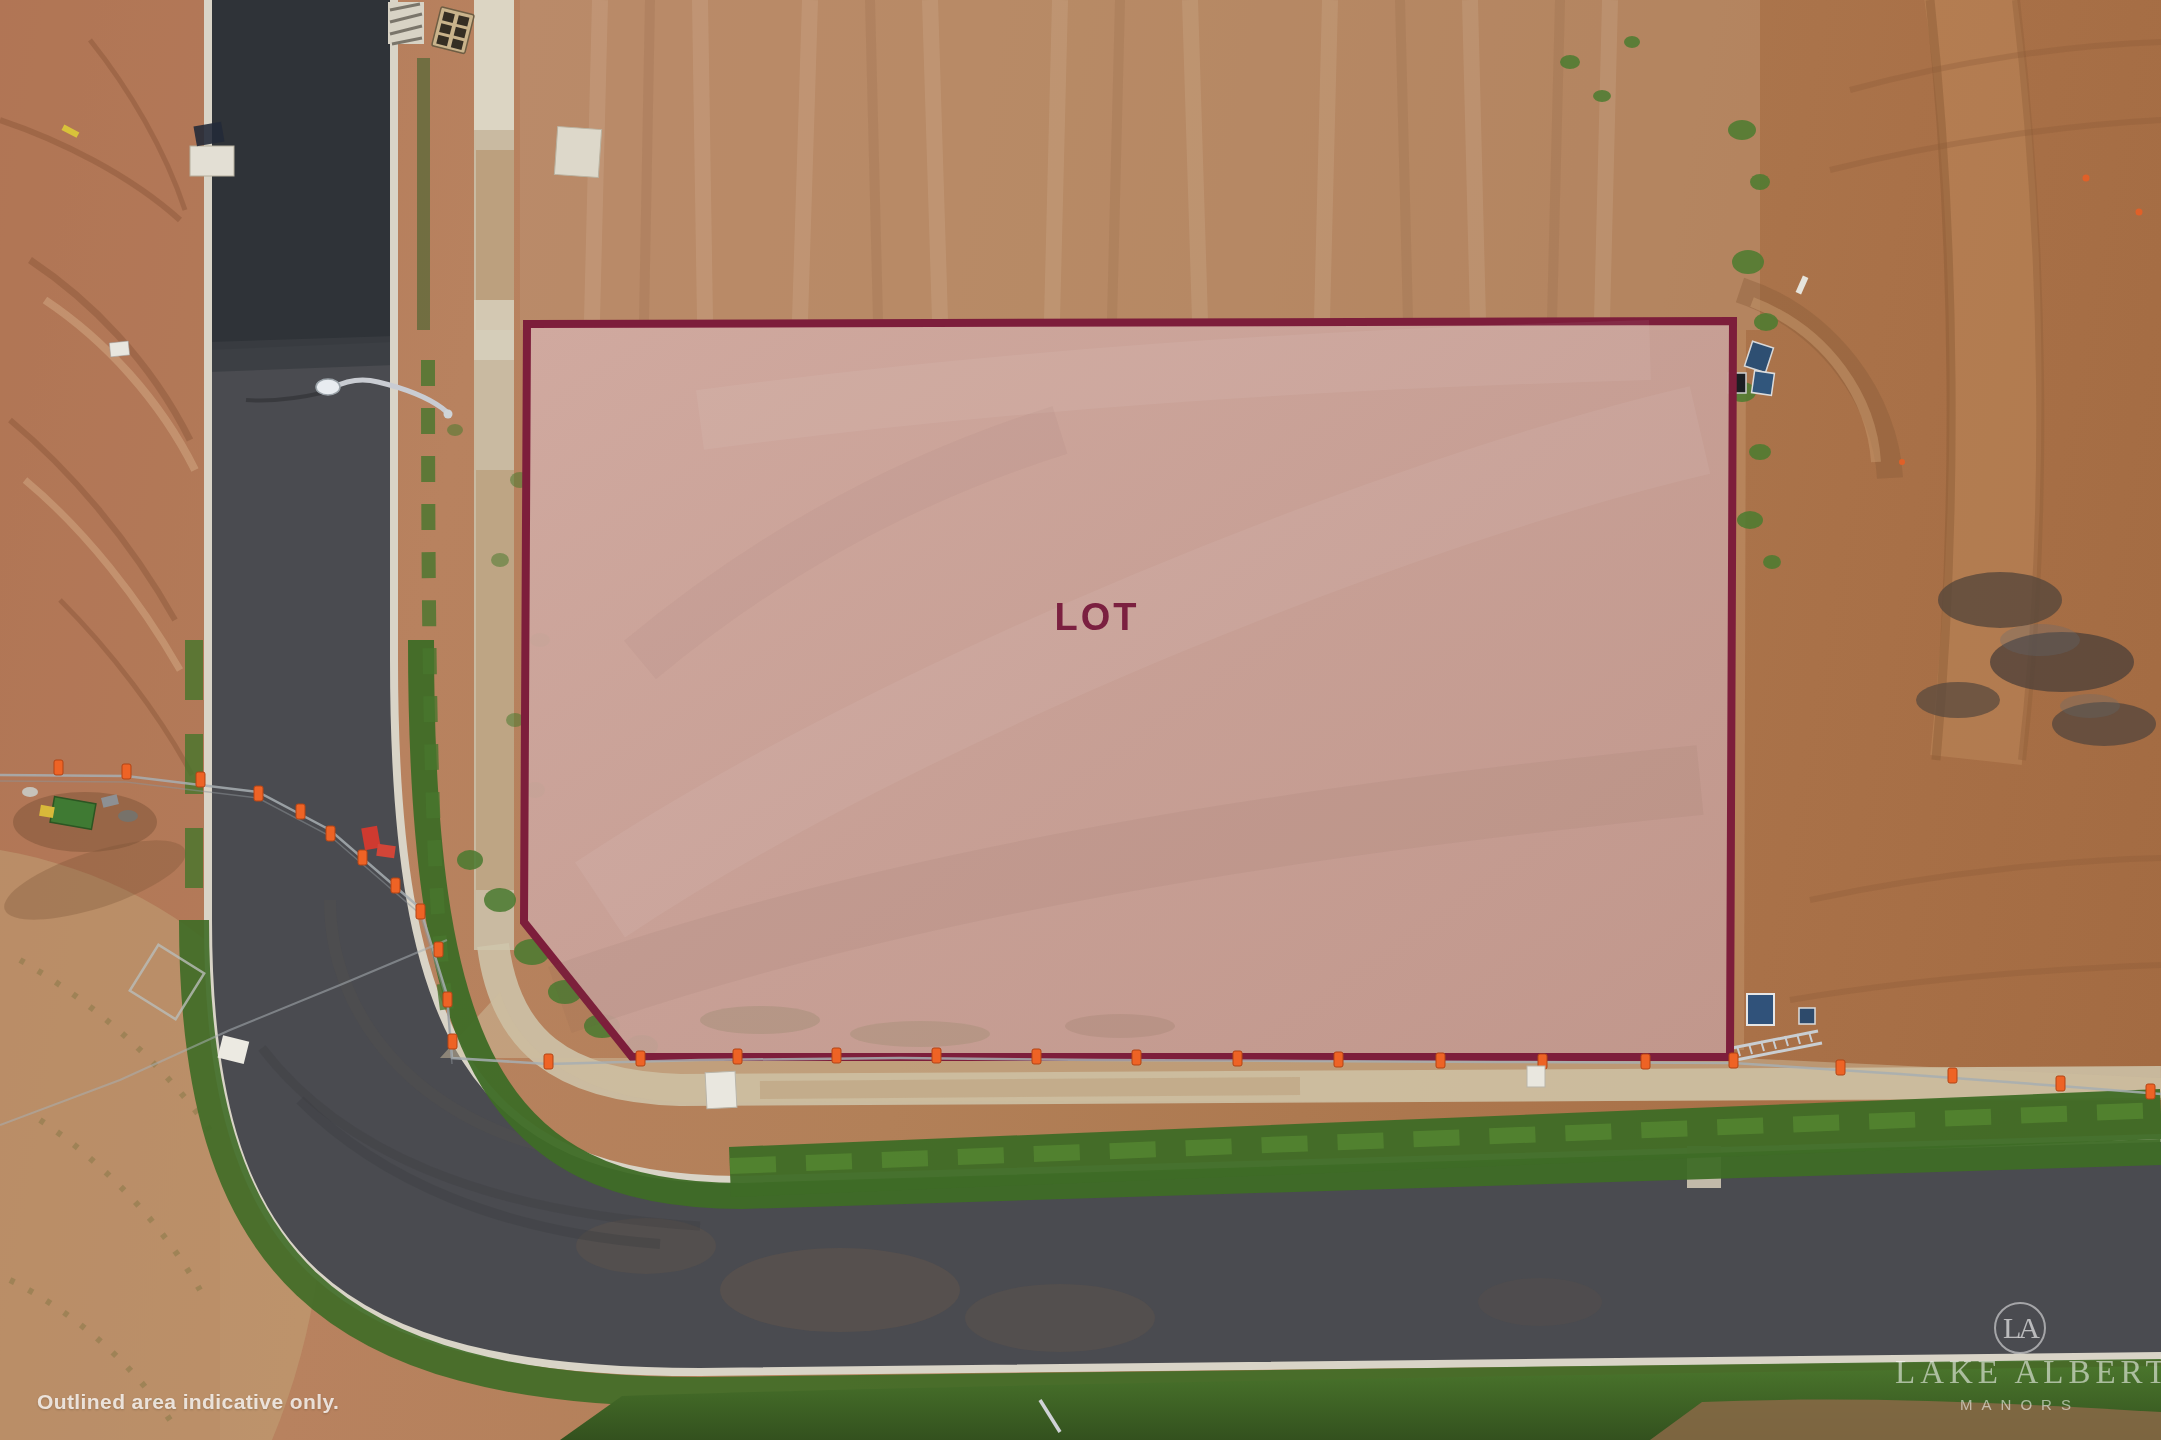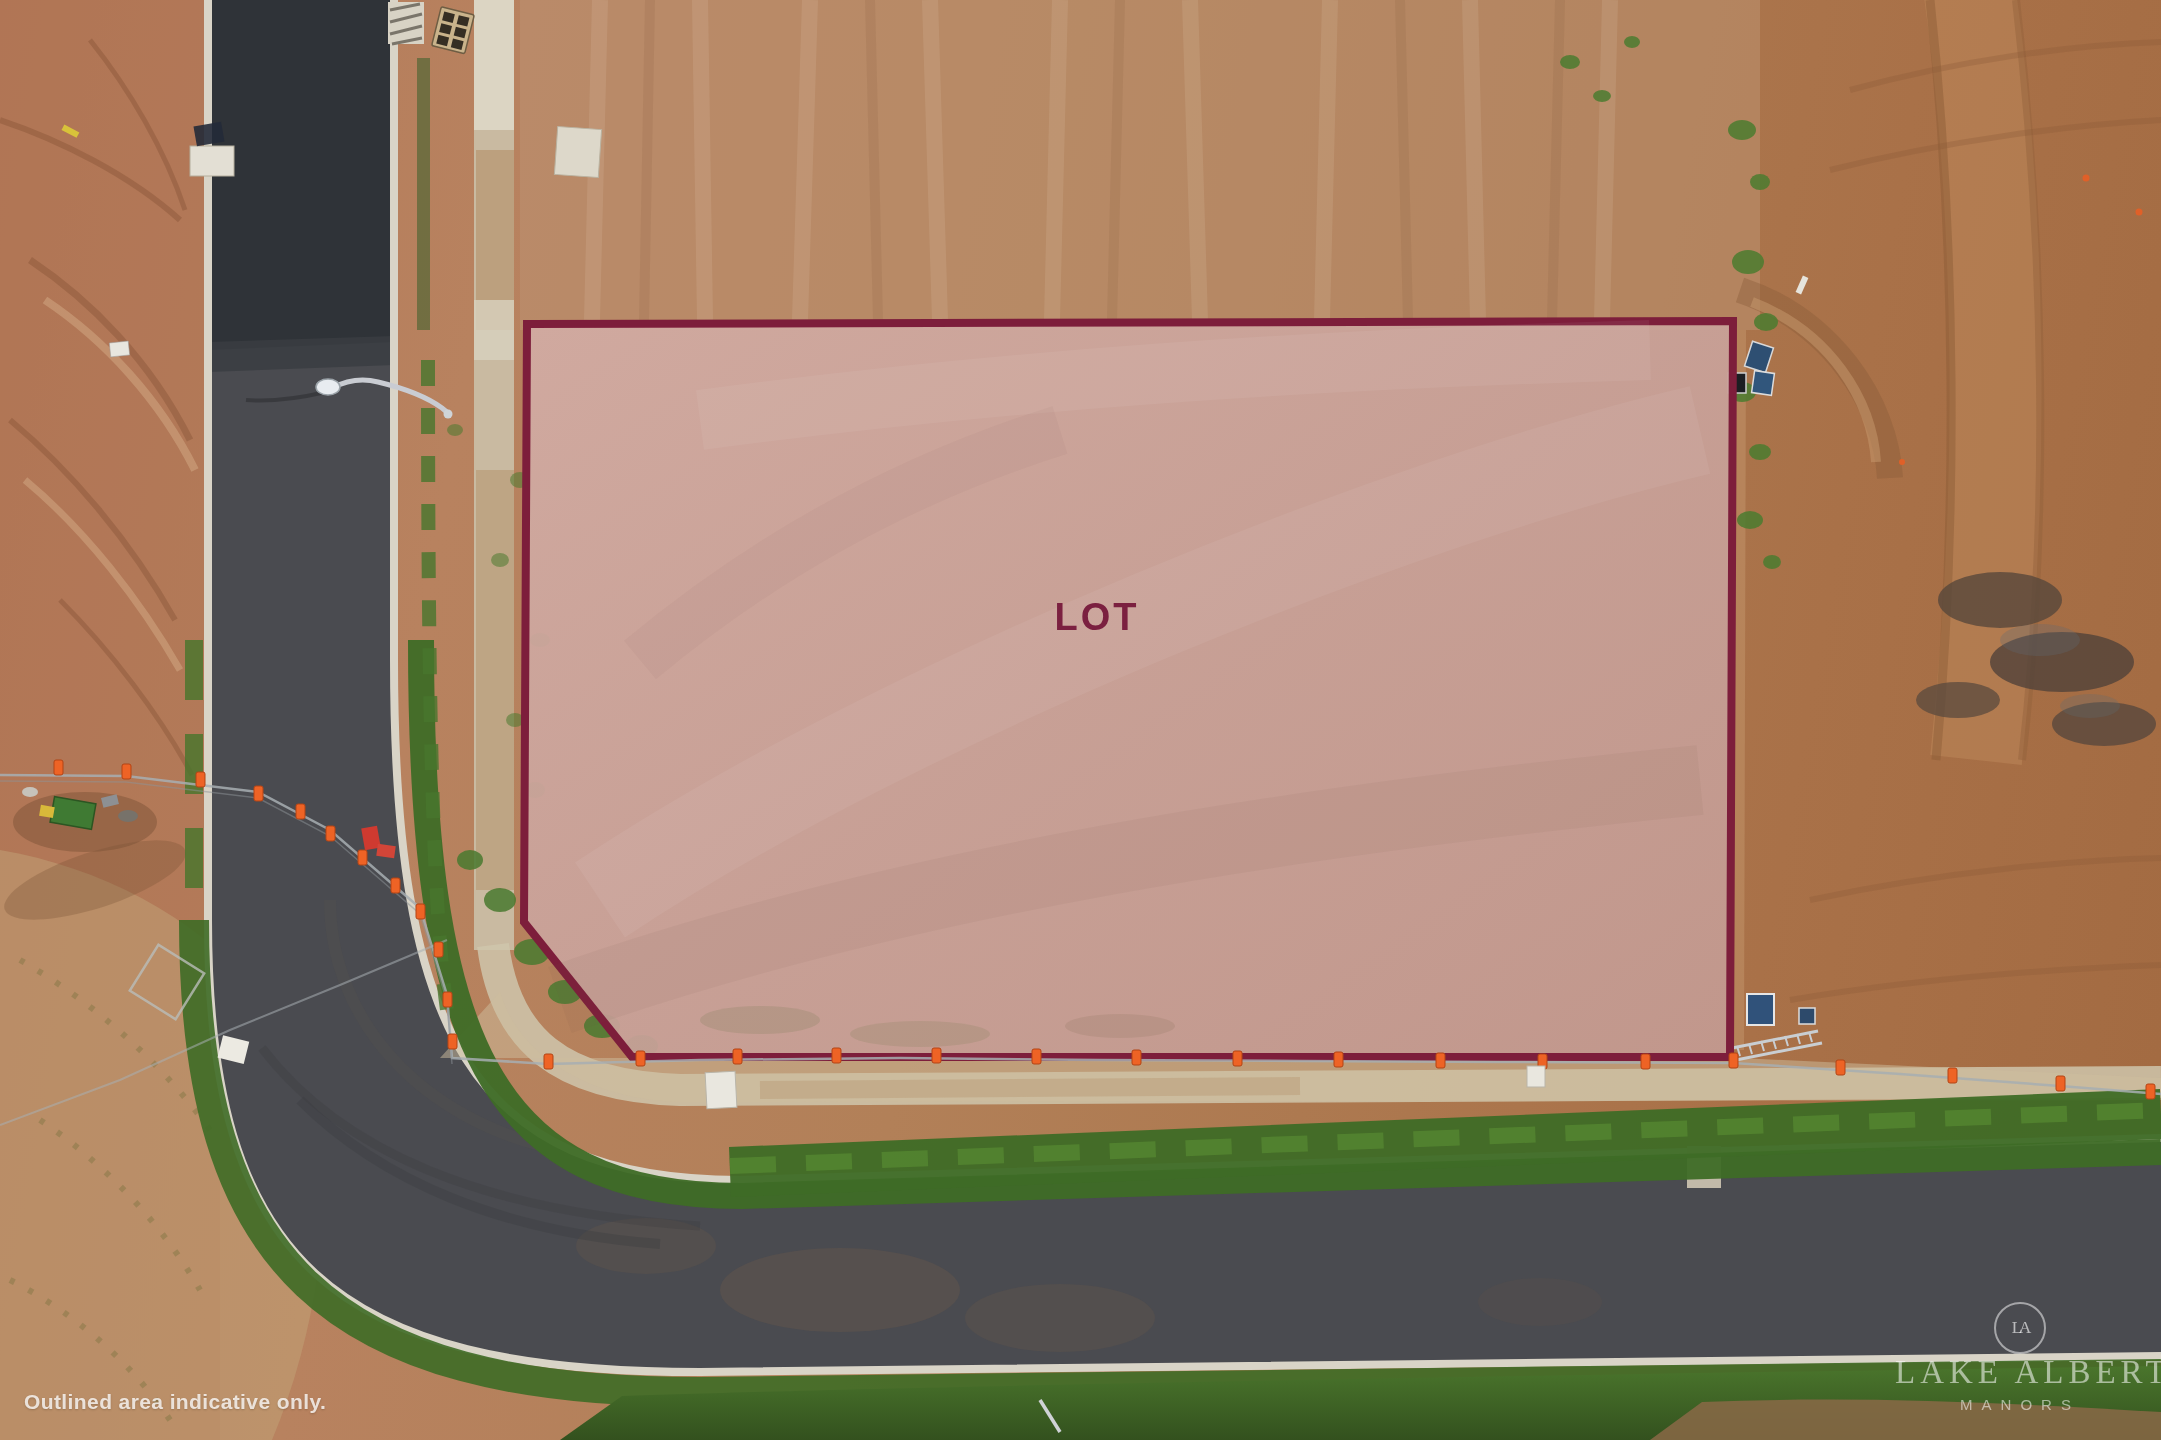--- a/index.html
+++ b/index.html
@@ -15,34 +15,34 @@
   }
   .lot-text .lot-label{
     font-family:"Liberation Sans",sans-serif;font-weight:700;font-size:38px;
     letter-spacing:3px;color:#7b2040;line-height:1.0;
   }
   .lot-text .lot-number{
     font-family:"Liberation Serif",serif;font-weight:500;font-size:66px;
     color:#86234a;line-height:1.05;margin-top:6px;letter-spacing:2px;
   }
   .caption{
-    position:absolute;left:24px;top:1390px;font-size:21px;font-weight:600;
+    position:absolute;left:37px;top:1390px;font-size:21px;font-weight:600;
     color:rgba(255,255,255,0.78);letter-spacing:.4px;
     text-shadow:0 1px 2px rgba(60,40,20,.25);
   }
   .watermark{
     position:absolute;left:1895px;top:1302px;width:250px;text-align:center;
     color:rgba(255,255,255,0.58);
   }
   .watermark .monogram-circle{
     width:48px;height:48px;margin:0 auto;border:2px solid rgba(255,255,255,0.5);
     border-radius:50%;display:flex;align-items:center;justify-content:center;
   }
   .watermark .monogram{
-    font-family:"Liberation Serif",serif;font-size:17px;letter-spacing:-3px;
+    font-family:"Liberation Serif",serif;font-size:30px;letter-spacing:-3px;
     color:rgba(255,255,255,0.62);
   }
   .watermark .brand{
     font-family:"Liberation Serif",serif;font-size:33px;letter-spacing:5px;
     white-space:nowrap;color:rgba(255,255,255,0.55);
   }
   .watermark .subtitle{
     font-family:"Liberation Sans",sans-serif;font-size:15px;letter-spacing:9px;
     margin-top:5px;color:rgba(255,255,255,0.55);
   }

